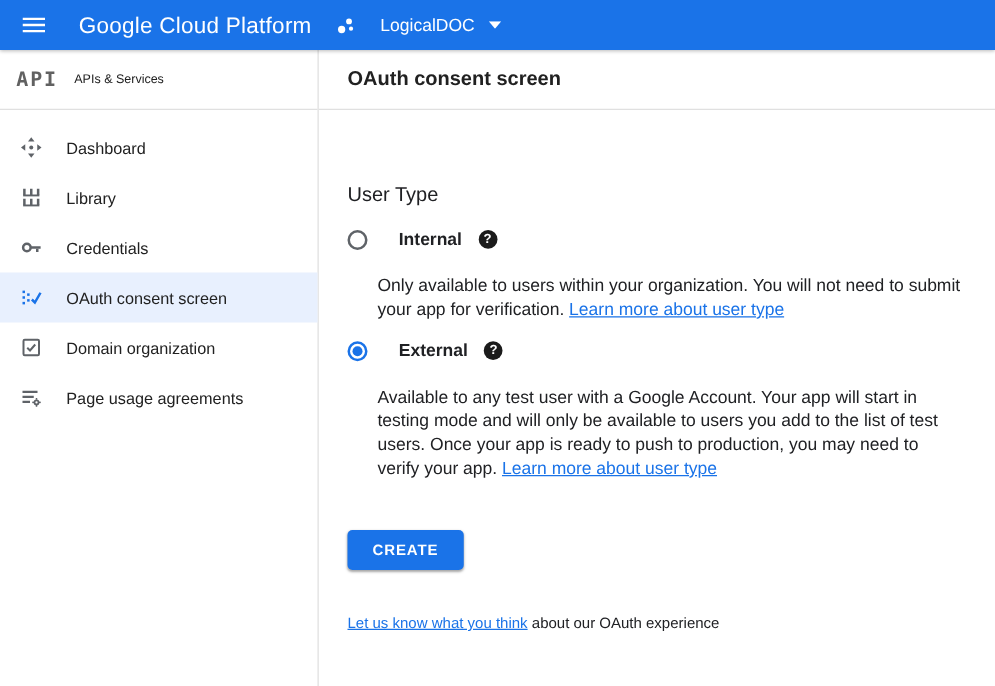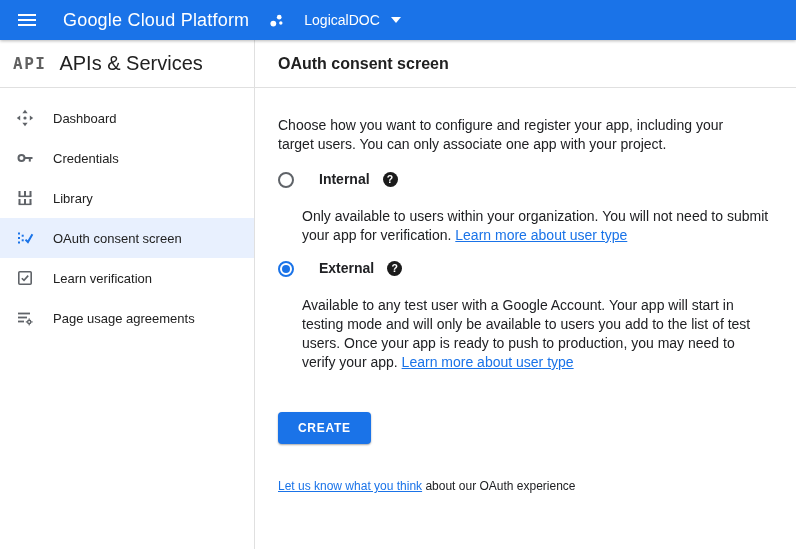--- a/index.html
+++ b/index.html
@@ -22,21 +22,21 @@
   .project-icon { display:inline-flex; margin-right:8px; }
   .project-name { font-size:14px;margin-left:12px; }
   .caret { display:inline-flex; margin-left:11px; }
 
   
   .body-row { flex:1; display:flex; min-height:0;justify-content:flex-end; }
 
   .sidebar { width:255px; flex:0 0 255px; border-right:1px solid #e0e0e0; background:#fff; }
   .sidebar-header { height:48px; border-bottom:1px solid #e0e0e0; display:flex; align-items:center; padding-left:13px; }
   .api-logo { font-family:"DejaVu Sans Mono",monospace; font-weight:bold; font-size:16px; color:#616161; letter-spacing:1.5px; margin-right:13px; }
-  .sidebar-title { font-size:20px; color:#212121; }
+  .sidebar-title { font-size:10px; color:#212121; }
   .nav { padding-top:10px; }
   .nav-item { height:40px; display:flex; align-items:center; padding-left:16px; cursor:pointer; }
   .nav-item.active { background:var(--activebg,#e8f0fe); }
   .nav-icon { width:18px; height:18px; margin-right:19px; display:inline-flex; flex:0 0 18px; }
   .nav-label { font-size:13px; color:#212121; }
 
   .main { flex:1; display:flex; flex-direction:column; min-width:0; }
   .main-header { height:48px; flex:0 0 48px; border-bottom:1px solid #e0e0e0; display:flex; align-items:center; padding-left:23px; }
   .page-title { font-size:16px; color:#212121; }
 
@@ -110,45 +110,45 @@
               <path d="M0.8 9 L4.2 6.4 V11.6 Z"></path>
               <path d="M17.2 9 L13.8 11.6 V6.4 Z"></path>
               <circle cx="9" cy="9" r="1.6"></circle>
             </svg>
           </span>
           <span class="nav-label">Dashboard</span>
         </div>
 
         <div class="nav-item">
           <span class="nav-icon">
-            <svg viewBox="0 0 18 18">
-              <circle cx="5.5" cy="9" r="3" fill="none" stroke="#5f6368" stroke-width="2"></circle>
-              <rect x="8.5" y="8" width="8" height="2" fill="#5f6368"></rect>
-              <rect x="12.8" y="10" width="2" height="2.6" fill="#5f6368"></rect>
-            </svg>
-          </span>
-          <span class="nav-label">Credentials</span>
-        </div>
-
-        <div class="nav-item">
-          <span class="nav-icon">
             <svg viewBox="0 0 18 18" fill="#5f6368">
               <rect x="2.5" y="2" width="2" height="5"></rect>
                 <rect x="8" y="2" width="2" height="5"></rect>
                 <rect x="13.5" y="2" width="2" height="5"></rect>
               <rect x="2.5" y="6.6" width="13" height="1.5"></rect>
               <rect x="2.5" y="10" width="2" height="5"></rect>
                 <rect x="8" y="10" width="2" height="5"></rect>
                 <rect x="13.5" y="10" width="2" height="5"></rect>
               <rect x="2.5" y="14.6" width="13" height="1.5"></rect>
             </svg>
           </span>
           <span class="nav-label">Library</span>
         </div>
 
+        <div class="nav-item">
+          <span class="nav-icon">
+            <svg viewBox="0 0 18 18">
+              <circle cx="5.5" cy="9" r="3" fill="none" stroke="#5f6368" stroke-width="2"></circle>
+              <rect x="8.5" y="8" width="8" height="2" fill="#5f6368"></rect>
+              <rect x="12.8" y="10" width="2" height="2.6" fill="#5f6368"></rect>
+            </svg>
+          </span>
+          <span class="nav-label">Credentials</span>
+        </div>
+
         <div class="nav-item active">
           <span class="nav-icon">
             <svg viewBox="0 0 18 18">
               <g fill="#1a73e8">
                 <rect x="2" y="3.5" width="2" height="2"></rect>
                   <rect x="2" y="8" width="2" height="2"></rect>
                   <rect x="2" y="12.5" width="2" height="2"></rect>
                 <rect x="5.7" y="5.7" width="2" height="2"></rect>
                   <rect x="5.7" y="10.3" width="2" height="2"></rect>
               </g>
@@ -158,21 +158,21 @@
           <span class="nav-label">OAuth consent screen</span>
         </div>
 
         <div class="nav-item">
           <span class="nav-icon">
             <svg viewBox="0 0 18 18">
               <rect x="2.8" y="2.8" width="12.4" height="12.4" rx="1" fill="none" stroke="#5f6368" stroke-width="1.6"></rect>
               <path d="M5.8 9.2 L8 11.4 L12.2 6.6" fill="none" stroke="#5f6368" stroke-width="1.6"></path>
             </svg>
           </span>
-          <span class="nav-label">Learn verification</span>
+          <span class="nav-label">Domain organization</span>
         </div>
 
         <div class="nav-item">
           <span class="nav-icon">
             <svg viewBox="0 0 18 18" fill="#5f6368">
               <rect x="2" y="3.6" width="12" height="1.8"></rect>
               <rect x="2" y="7.6" width="9" height="1.8"></rect>
               <rect x="2" y="11.6" width="6" height="1.8"></rect>
               <rect x="12.6" y="9.4" width="1.2" height="1.4"></rect>
               <rect x="12.6" y="15" width="1.2" height="1.4"></rect>
@@ -187,22 +187,22 @@
 
       </nav>
     </aside>
 
     <main class="main">
       <div class="main-header">
         <h1 class="page-title">OAuth consent screen</h1>
       </div>
 
       <div class="main-content">
-        <p class="intro">Choose how you want to configure and register your app, including your target users. You can only associate one app with your project.</p>
-
+
+        <h2 class="section-heading">User Type</h2>
 
         
         <div class="option-row">
           <span class="radio"></span>
           <span class="option-label">Internal</span>
           <span class="help">?</span>
         </div>
         <p class="option-desc internal">
           <span>Only available to users within your organization. You will not need to submit your app for verification. </span><a class="link">Learn more about user type</a>
         </p>

